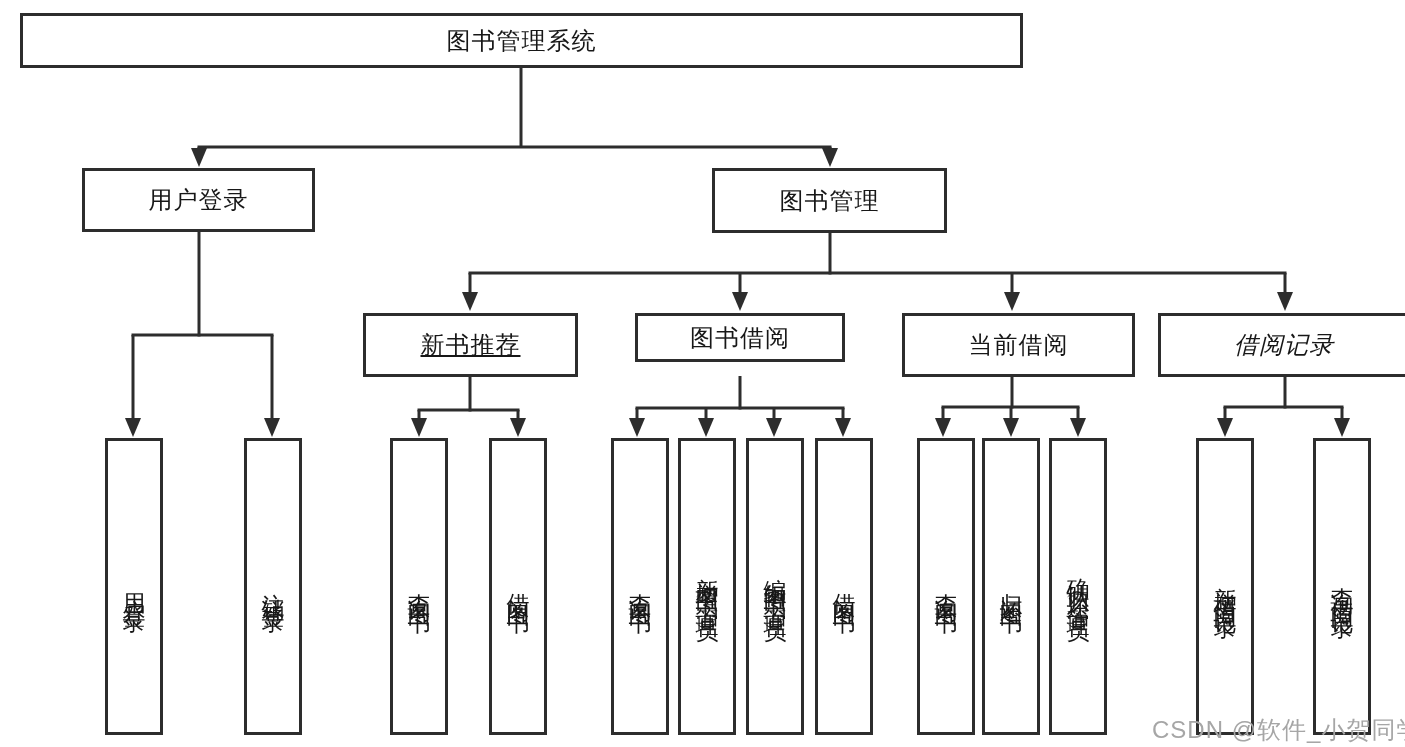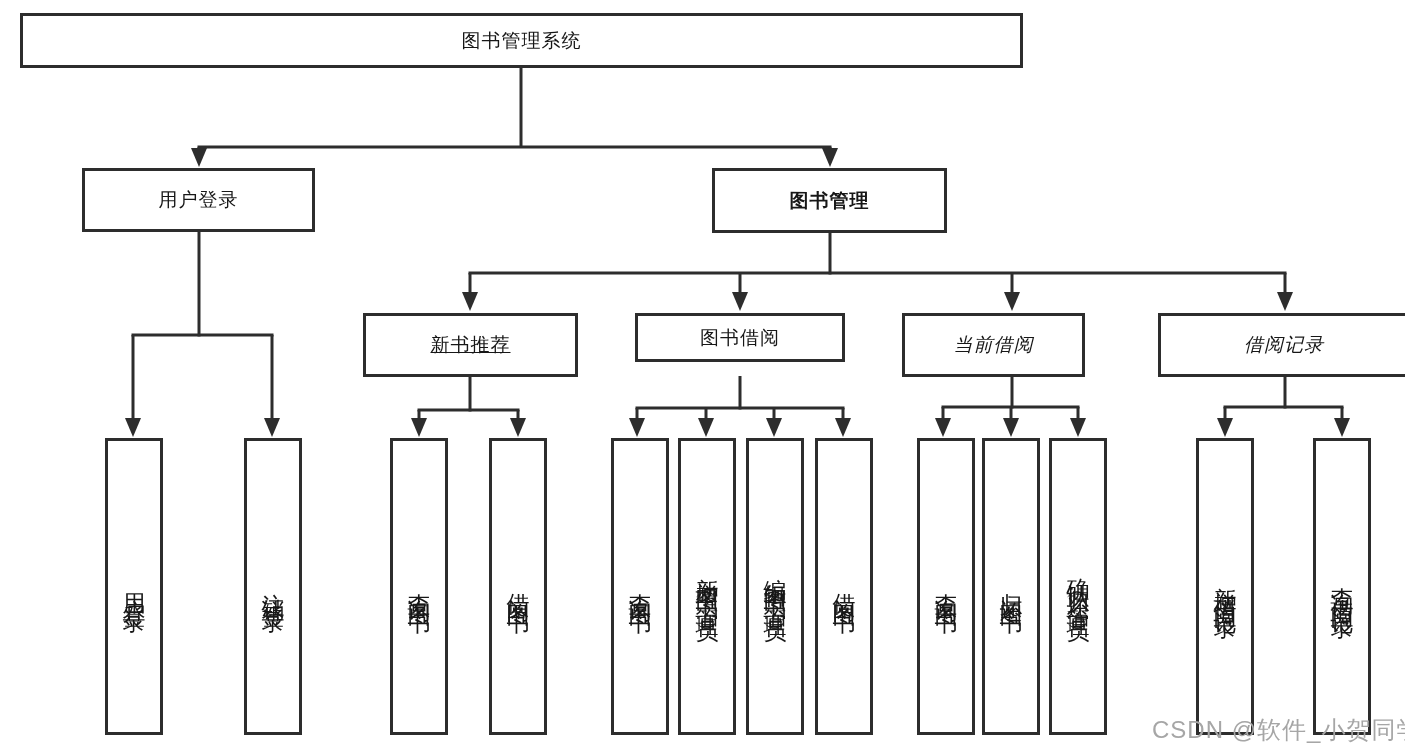--- a/index.html
+++ b/index.html
@@ -13,21 +13,21 @@
   .canvas{
     position:relative;width:1405px;height:747px;background:var(--bg);overflow:hidden;
   }
   #connectors{position:absolute;left:0;top:0;width:1405px;height:747px;z-index:1;}
   #connectors line{stroke:var(--border);stroke-width:3;}
   #connectors path{fill:var(--border);stroke:none;}
   .node{
     position:absolute;box-sizing:border-box;background:#fff;border:3px solid var(--border);
     display:flex;align-items:center;justify-content:center;color:var(--text);z-index:2;
   }
-  .hnode{font-size:19px;letter-spacing:1px;}
+  .hnode{font-size:24px;letter-spacing:1px;}
   .vnode{
     writing-mode:vertical-rl;text-orientation:mixed;
     font-size:23px;letter-spacing:6px;line-height:1;
   }
   .watermark{
     position:absolute;left:1152px;top:714px;z-index:5;
     font-size:24px;color:var(--wm);white-space:nowrap;letter-spacing:1px;
   }
 </style>
 </head>
@@ -87,27 +87,27 @@
       <line x1="1225" y1="407" x2="1225" y2="421"></line>
       <path d="M 1217 418 L 1233 418 L 1225 437 Z"></path>
       <line x1="1342" y1="407" x2="1342" y2="421"></line>
       <path d="M 1334 418 L 1350 418 L 1342 437 Z"></path>
     </svg>
 
   <div class="node hnode" style="left:20px;top:13px;width:1003px;height:55px;">图书管理系统</div>
 
   <div class="node hnode" style="left:82px;top:168px;width:233px;height:64px;">用户登录</div>
 
-  <div class="node hnode" style="left:712px;top:168px;width:235px;height:65px;font-weight:bold;">图书管理</div>
+  <div class="node hnode" style="left:712px;top:168px;width:235px;height:65px;">图书管理</div>
 
   <div class="node hnode" style="left:363px;top:313px;width:215px;height:64px;text-decoration:underline;">新书推荐</div>
 
   <div class="node hnode" style="left:635px;top:313px;width:210px;height:49px;">图书借阅</div>
 
-  <div class="node hnode" style="left:902px;top:313px;width:183px;height:64px;font-style:italic;">当前借阅</div>
+  <div class="node hnode" style="left:902px;top:313px;width:233px;height:64px;">当前借阅</div>
 
   <div class="node hnode" style="left:1158px;top:313px;width:252px;height:64px;font-style:italic;">借阅记录</div>
 
   <div class="node vnode" style="left:105px;top:438px;width:58px;height:297px;">用户登录</div>
 
   <div class="node vnode" style="left:244px;top:438px;width:58px;height:297px;">注销登录</div>
 
   <div class="node vnode" style="left:390px;top:438px;width:58px;height:297px;">查询图书</div>
 
   <div class="node vnode" style="left:489px;top:438px;width:58px;height:297px;">借阅图书</div>

